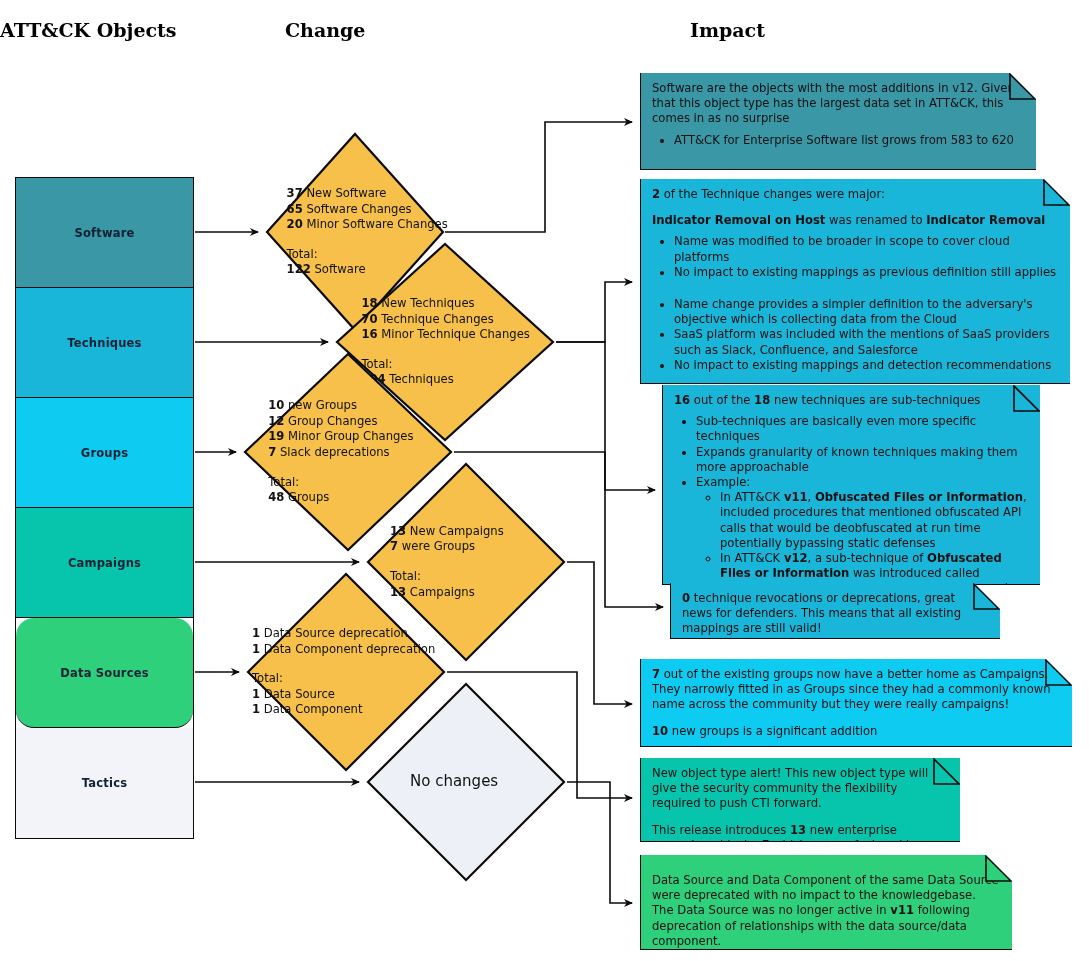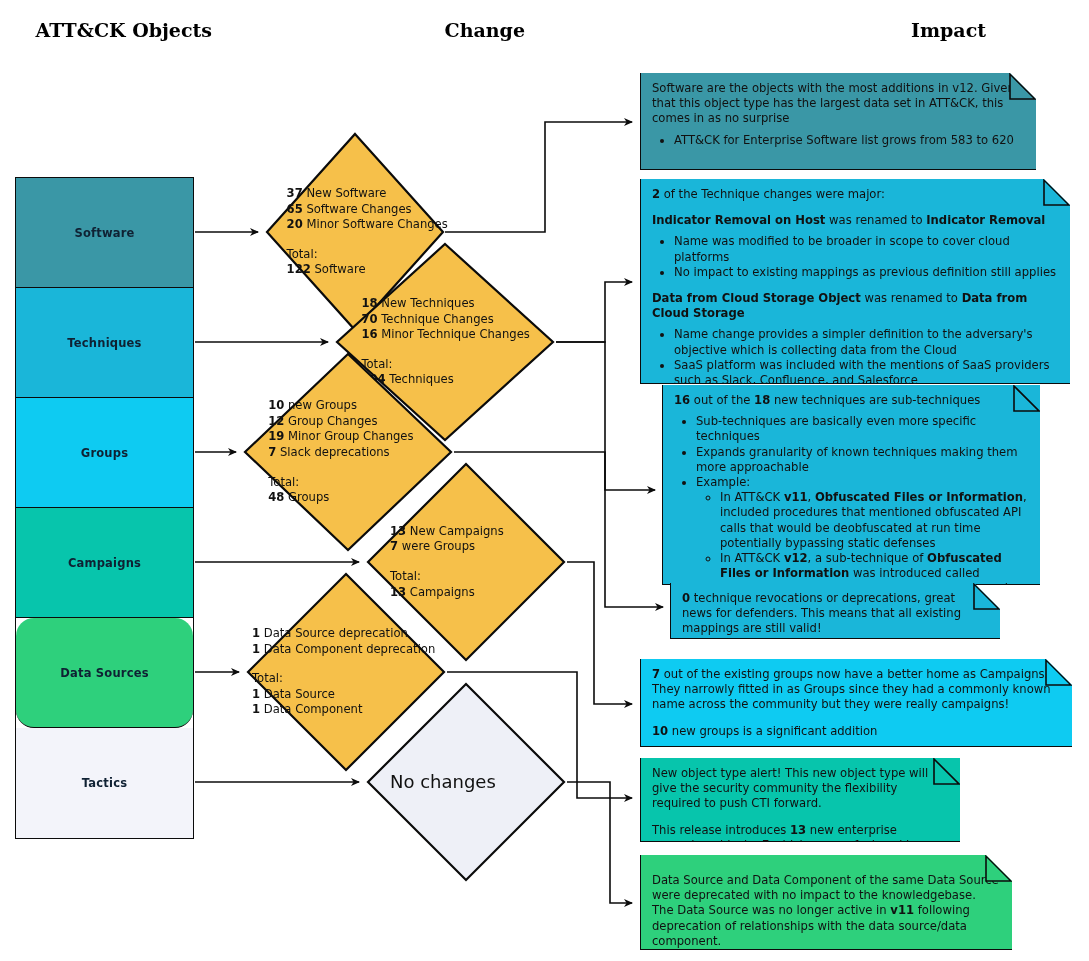--- a/index.html
+++ b/index.html
@@ -12,21 +12,21 @@
     color:#111827;
   }
   .canvas{position:absolute;left:0;top:0;width:1089px;height:961px;}
   
   .col-head{
     position:absolute;
     font-family:"DejaVu Serif","Liberation Serif",serif;
     font-weight:bold;
     font-size:19px;
     color:#000;
-    text-align:right;
+    text-align:left;
     white-space:nowrap;
   }
   #head-objects{left:0;top:19px;width:212px;}
   #head-change{left:285px;top:19px;width:240px;}
   #head-impact{left:690px;top:19px;width:296px;}
 
   
   .objcol{position:absolute;left:15px;top:177px;width:179px;border:1.6px solid #0b0b0b;box-sizing:border-box;}
   .objbox{
     box-sizing:border-box;
@@ -171,21 +171,21 @@
       <div class="ln"><b>1</b><span> Data Source</span></div>
       <div class="ln"><b>1</b><span> Data Component</span></div>
     </div>
   </div>
 
   <div class="diamond" style="left:366px;top:682px;width:200px;height:200px;">
     <svg class="shape" viewBox="0 0 200 200" preserveAspectRatio="none">
       <polygon points="100,2 198,100 100,198 2,100" fill="#eef0f7" stroke="#0b0b0b" stroke-width="2.2"></polygon>
     </svg>
     <div class="dlabel">
-      <div class="ln" style="font-size:18px;">No changes</div>
+      <div class="ln" style="font-size:15px;margin-left:20px;">No changes</div>
     </div>
   </div>
 
   <div class="note" style="left:640px;top:73px;width:396px;height:97px;background:#3a97a6;
               border:1.8px solid #0b0b0b;border-right:none;border-top:none;
               clip-path:polygon(0 0, 370px 0, 396px 26px, 396px 97px, 0 97px);">
     <svg class="fold" width="30" height="30" viewBox="0 0 30 30">
       <polygon points="4,1 29,26 4,26" fill="#3a97a6" stroke="#0b0b0b" stroke-width="1.6"></polygon>
     </svg>
     <div class="inner">
@@ -204,21 +204,20 @@
     </svg>
     <div class="inner">
       <p><b>2</b><span> of the Technique changes were major:</span></p>
       <div class="sp"></div>
       <p><b>Indicator Removal on Host</b><span> was renamed to </span><b>Indicator Removal</b></p>
       <ul>
         <li>Name was modified to be broader in scope to cover cloud platforms</li>
         <li>No impact to existing mappings as previous definition still applies</li>
       </ul>
       <div class="sp"></div>
-      <p><b>Data from Cloud Storage Object</b><span> was renamed to </span><b>Data from Cloud Storage</b></p>
       <ul>
         <li>Name change provides a simpler definition to the adversary's objective which is collecting data from the Cloud</li>
         <li>SaaS platform was included with the mentions of SaaS providers such as Slack, Confluence, and Salesforce</li>
         <li>No impact to existing mappings and detection recommendations</li>
       </ul>
     </div>
   </div>
 
   <div class="note" style="left:662px;top:385px;width:378px;height:200px;background:#1ab6d9;
               border:1.8px solid #0b0b0b;border-right:none;border-top:none;

